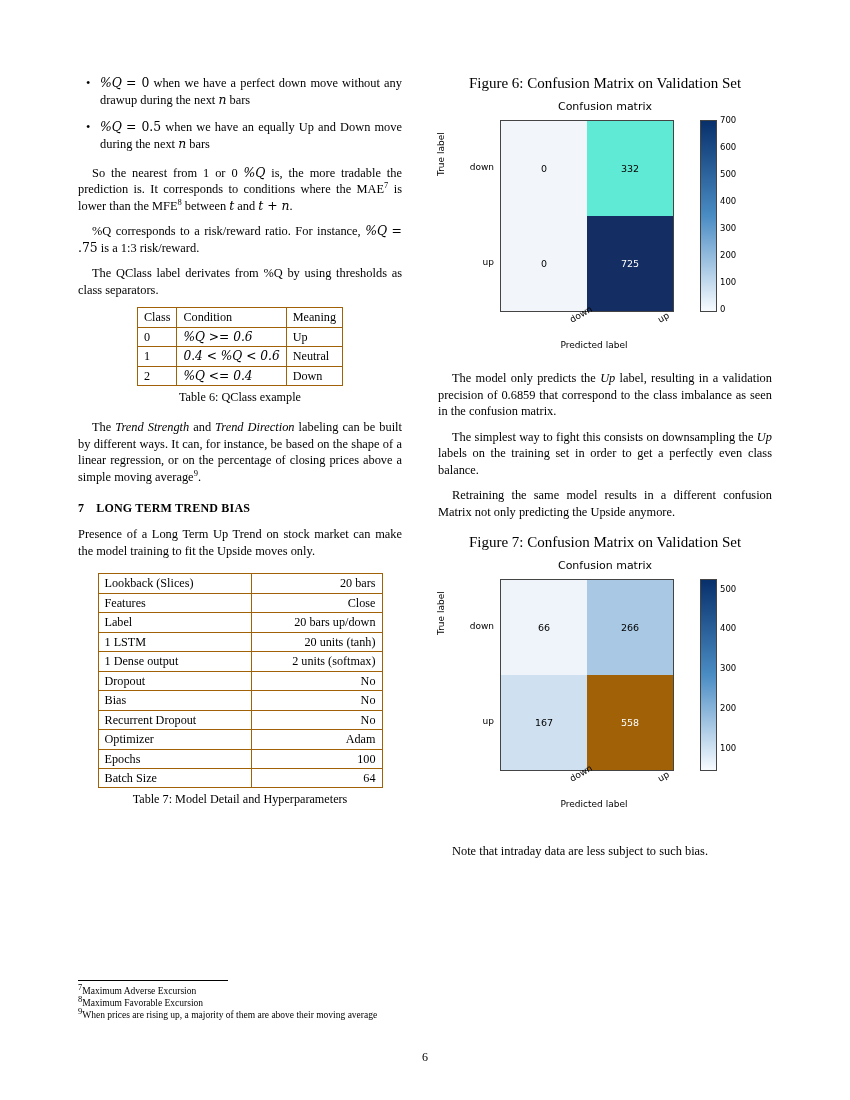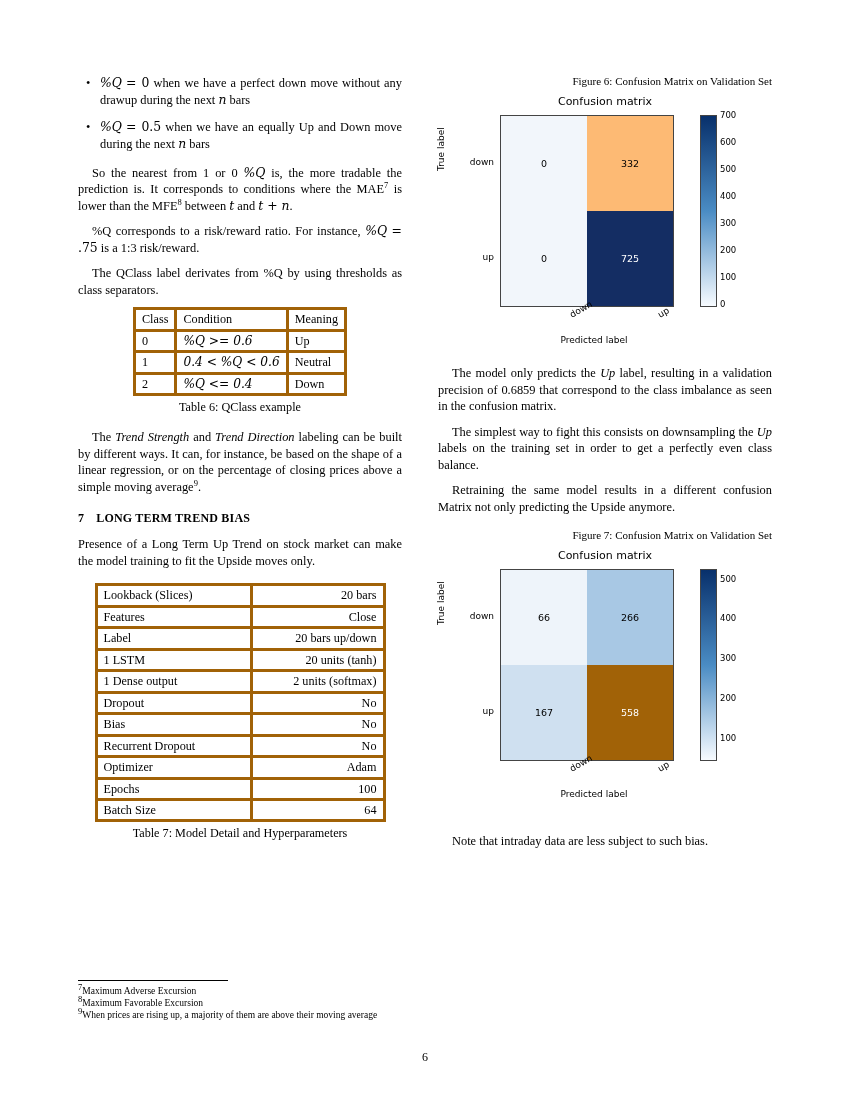--- a/index.html
+++ b/index.html
@@ -70,32 +70,32 @@
     letter-spacing: 0.2px;
   }
   h2.section .num { margin-right: 12px; }
 
   table.tbl {
     border-collapse: collapse;
     font-size: 12.2px;
     margin: 6px auto 4px auto;
   }
   table.tbl td {
-    border: 3px solid #a16207;
+    border: 1px solid #a16207;
     padding: 1px 6px;
     line-height: 1.35;
   }
   .caption {
     font-size: 12.2px;
     text-align: center;
     margin: 4px 0 14px 0;
   }
   .fig-caption {
-    font-size: 11px;
-    text-align: right;
+    font-size: 15px;
+    text-align: center;
     margin: 0 0 6px 0;
   }
 
   
   .cm-fig {
     position: relative;
     width: 334px;
     height: 262px;
     margin-bottom: 10px;
   }
@@ -314,21 +314,21 @@
     </div>
 
     <div class="col">
 
       <div class="fig-caption">Figure 6: Confusion Matrix on Validation Set</div>
 
       <div class="cm-fig">
         <div class="cm-title">Confusion matrix</div>
         <div class="cm-grid">
           <div class="cm-cell" style="background:#f2f6fb;color:#000;">0</div>
-          <div class="cm-cell" style="background:#fdba74;color:#000;">332</div>
+          <div class="cm-cell" style="background:#5eead4;color:#000;">332</div>
           <div class="cm-cell" style="background:#f2f6fb;color:#000;">0</div>
           <div class="cm-cell" style="background:#142d63;color:#fff;">725</div>
         </div>
         <div class="cm-ylabel">True label</div>
         <div class="cm-ytick" style="top:64px;">down</div>
         <div class="cm-ytick" style="top:159px;">up</div>
         <div class="cm-xtick" style="left:130px;top:218px;">down</div>
         <div class="cm-xtick" style="left:218px;top:218px;">up</div>
         <div class="cm-xlabel" style="top:242px;">Predicted label</div>
 

